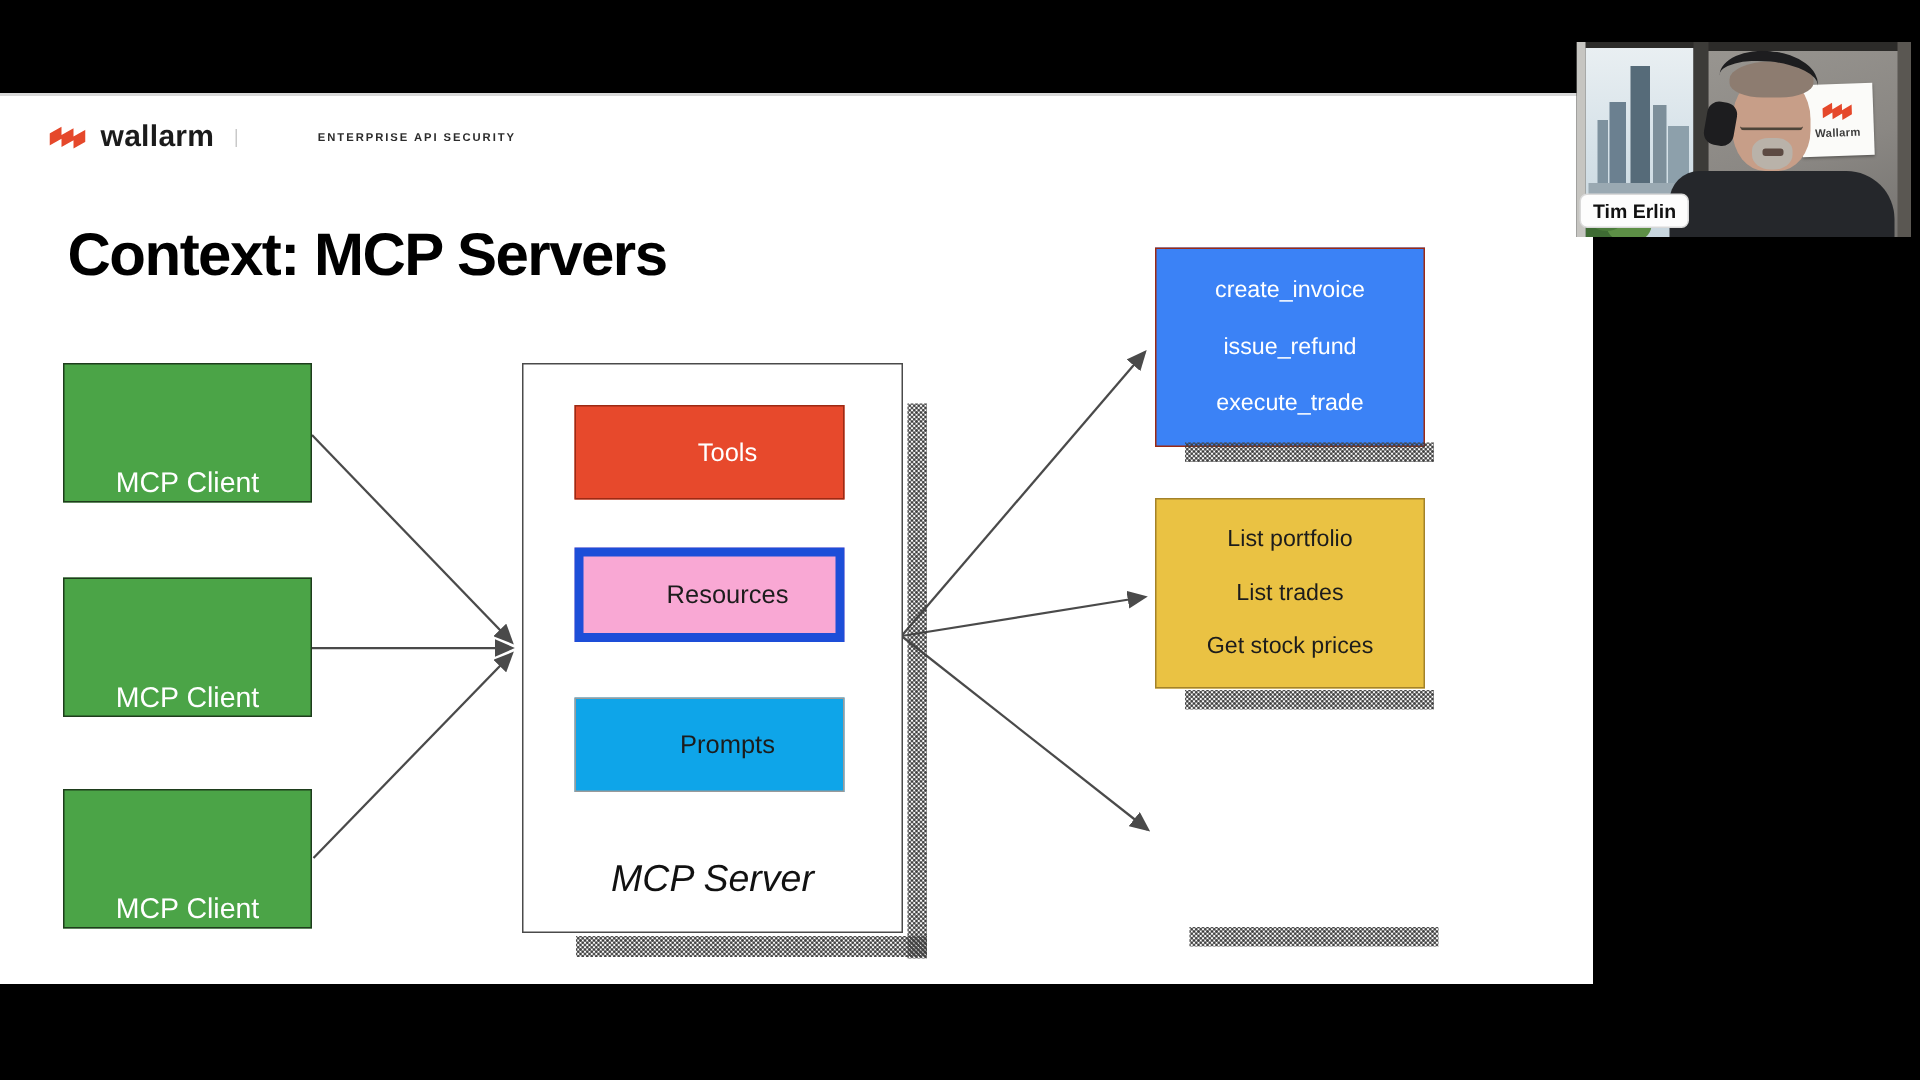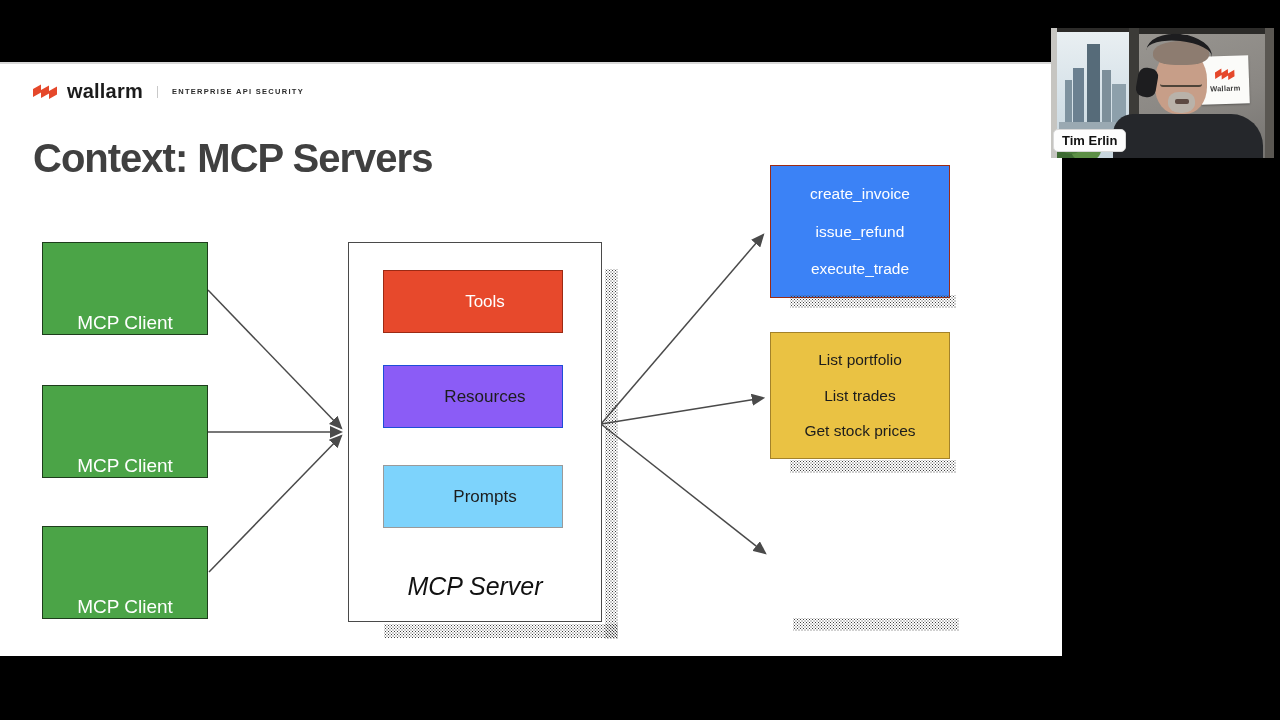--- a/index.html
+++ b/index.html
@@ -10,44 +10,44 @@
   .stage{position:absolute;inset:0;}
 
   
   .slide{
     position:absolute;left:0;top:62px;width:1062px;height:594px;
     background:#ffffff;border-top:2px solid #d8d8d8;box-sizing:border-box;
   }
   .brand-row{position:absolute;left:33px;top:16px;display:flex;align-items:center;gap:10px;}
   .brand-word{font-size:20px;font-weight:bold;color:#1b1b1b;letter-spacing:0.2px;}
   .brand-sep{width:1px;height:12px;background:#c9c9c9;margin:0 4px;}
-  .brand-tagline{font-size:7.5px;font-weight:bold;color:#2b2b2b;letter-spacing:1.3px;}
+  .brand-tagline{font-size:7.5px;font-weight:bold;color:#2b2b2b;letter-spacing:1.3px;margin-left:40px;}
   .slide-title{
-    position:absolute;left:33px;top:72px;margin:0;
-    font-size:40px;font-weight:bold;letter-spacing:-1px;color:#404040;
+    position:absolute;left:33px;top:72px;margin:12px;
+    font-size:40px;font-weight:bold;letter-spacing:-1px;color:#000000;
   }
 
   
   .client{
     position:absolute;left:42px;width:166px;height:93px;
     background:#4BA447;border:1px solid #1e3d1c;box-sizing:border-box;
     display:flex;align-items:flex-end;justify-content:center;
     color:#fff;font-size:19px;
   }
   .server{
     position:absolute;left:348px;top:178px;width:254px;height:380px;
     background:#fff;border:1px solid #4a4a4a;box-sizing:border-box;
   }
   .comp{
     position:absolute;left:34px;width:180px;height:63px;box-sizing:border-box;
     display:flex;align-items:center;justify-content:center;font-size:17px;padding-left:24px;
   }
   .comp-tools{top:27px;background:#E7492C;border:1px solid #9c2a14;color:#fff;}
-  .comp-resources{top:122px;background:#8b5cf6;border:1px solid #1d4ed8;color:#1c1c1c;}
-  .comp-prompts{top:222px;background:#7dd3fc;border:1px solid #9a9a9a;color:#1c1c1c;}
+  .comp-resources{top:122px;background:#f9a8d4;border:6px solid #1d4ed8;color:#1c1c1c;}
+  .comp-prompts{top:222px;background:#0ea5e9;border:1px solid #9a9a9a;color:#1c1c1c;}
   .server-label{
     position:absolute;left:0;right:0;bottom:20px;text-align:center;
     font-size:25px;color:#111;font-style:italic;
   }
   .group{
     position:absolute;left:770px;width:180px;box-sizing:border-box;
     display:flex;flex-direction:column;justify-content:space-evenly;
     text-align:center;font-size:15.5px;
   }
   .group span{display:block;}

